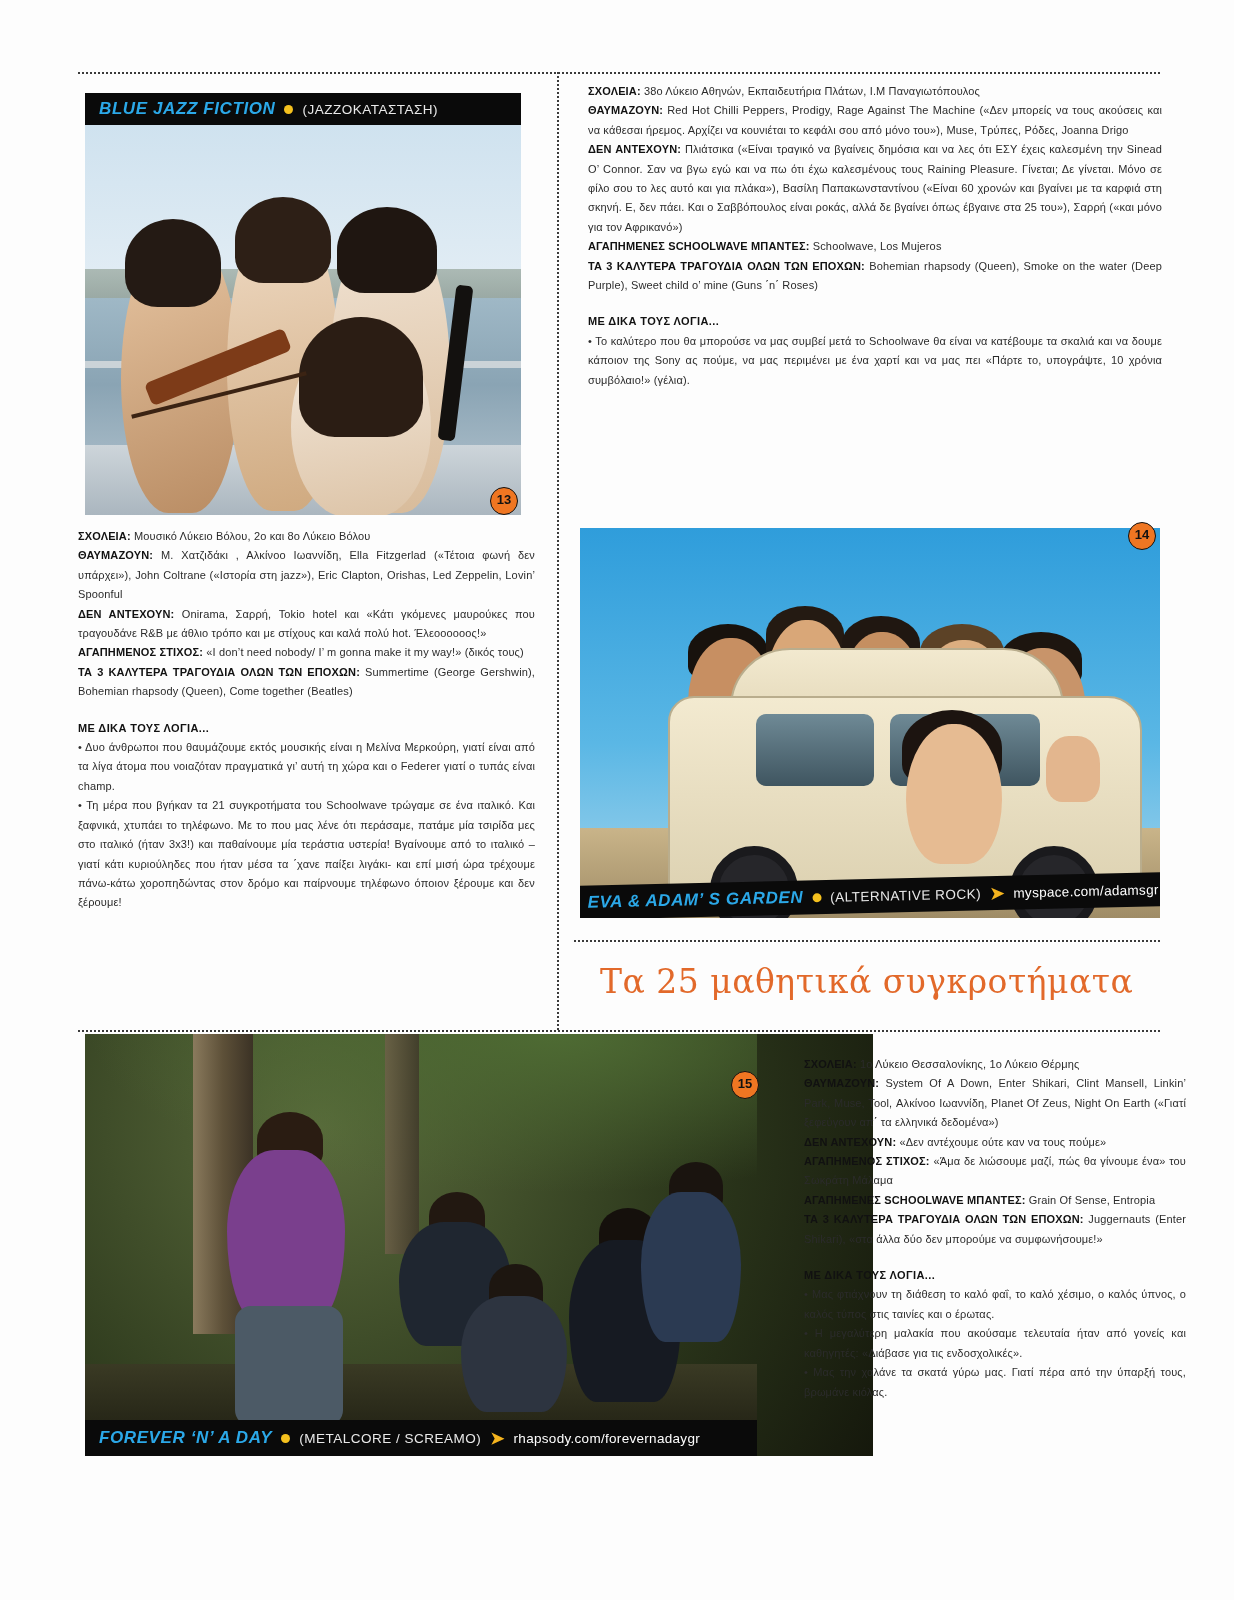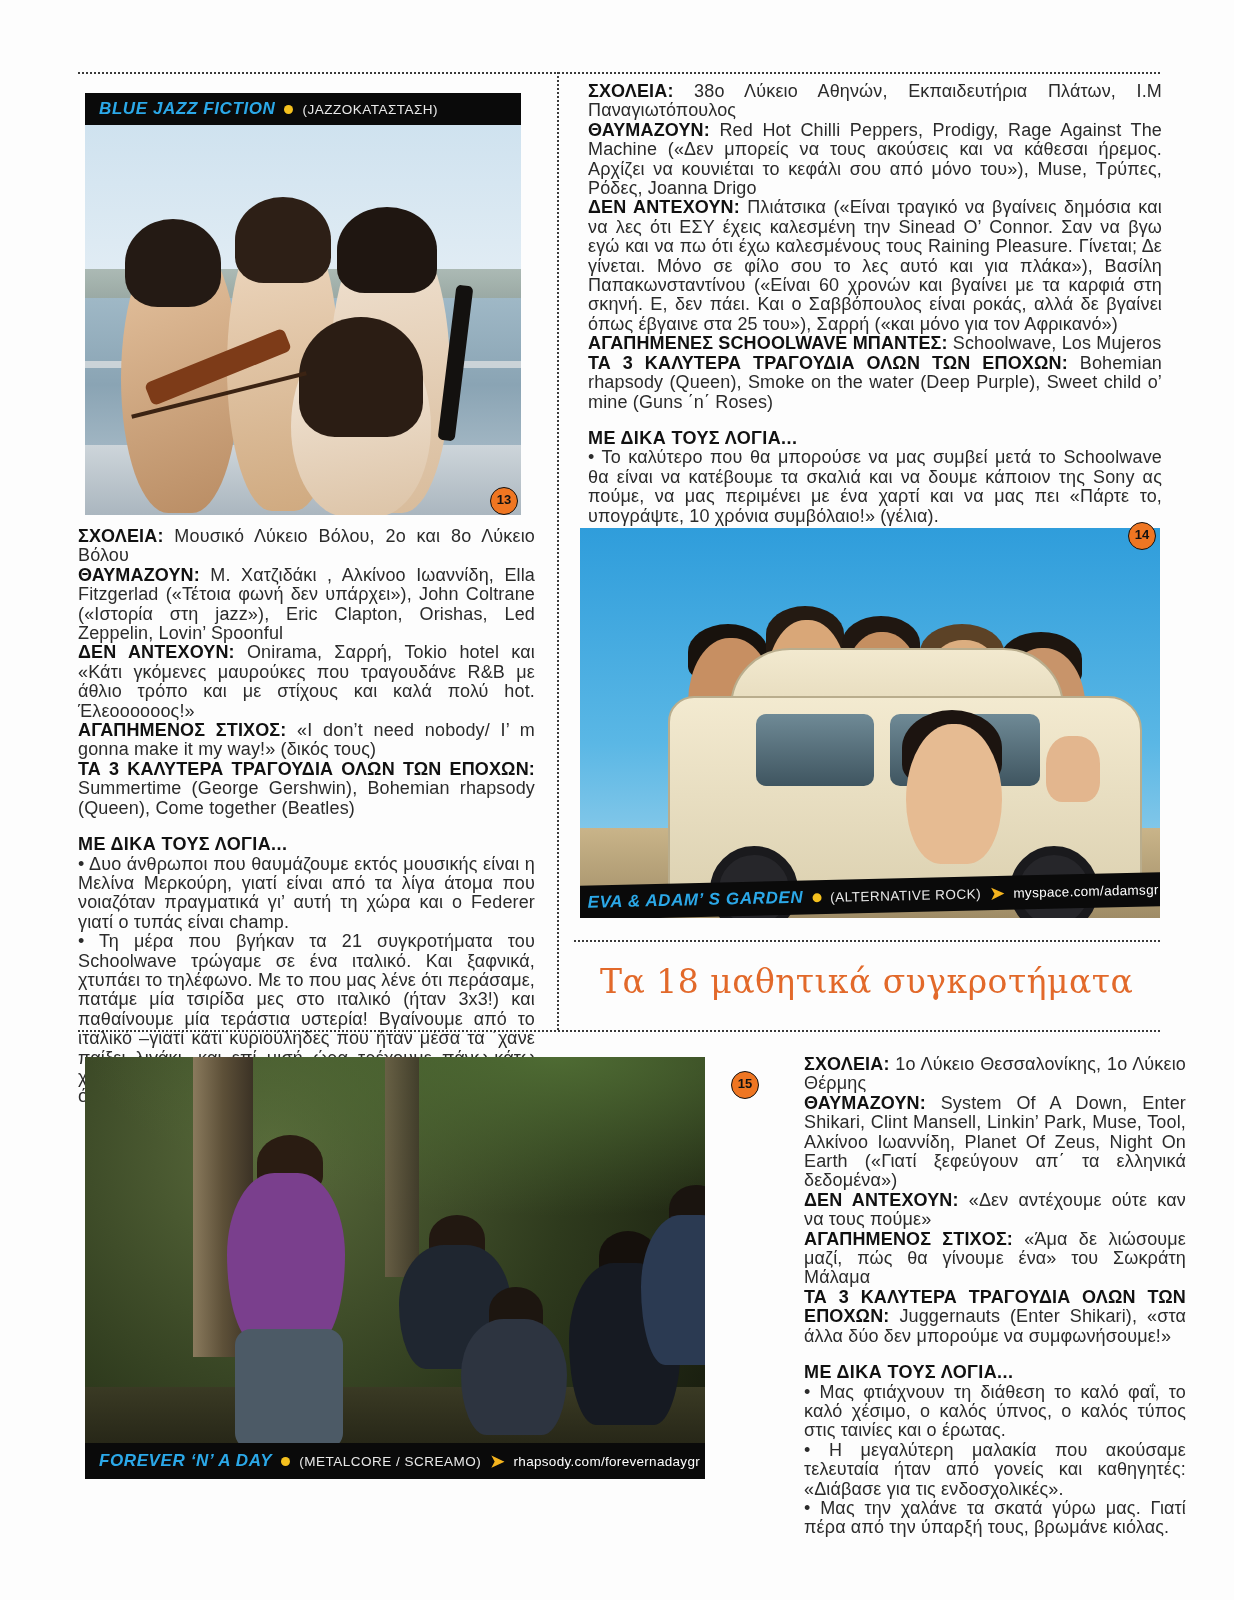--- a/index.html
+++ b/index.html
@@ -50,21 +50,21 @@
     position: absolute;
     left: 78px;
     top: 1030px;
     width: 1082px;
     height: 0;
     border-top: 2px dotted #3a3a3a;
   }
 
   
   .txt {
-    font-size: 18px;
+    font-size: 11px;
     line-height: 19.4px;
     letter-spacing: 0.15px;
     color: #2b2b2b;
     text-align: justify;
   }
   .txt b, .lbl {
     font-weight: bold;
     color: #111;
   }
   .txt p { margin: 0; }
@@ -264,21 +264,21 @@
     background:#e3b68e; border-radius: 42% 42% 30% 30%;
   }
   #photo2 .banner2 {
     position:absolute; left: -6px; bottom: -2px; width: 596px; height: 34px;
     transform: rotate(-1.35deg);
     transform-origin: left bottom;
     z-index: 30;
   }
 
   
-  #photo3 { left: 85px; top: 1057px; width: 620px; height: 422px; }
+  #photo3 { left: 85px; top: 1034px; width: 788px; height: 422px; }
   .p3-bg {
     position:absolute; inset:0;
     background: radial-gradient(circle at 30% 22%, #5a6b3c 0%, #2e3a1d 55%, #15180c 100%);
   }
   .p3-trunk {
     position:absolute; left: 108px; top: 0; width: 60px; height: 300px;
     background: linear-gradient(90deg,#8a7a5d,#5d5038,#3b3225);
   }
   .p3-trunk2 {
     position:absolute; left: 300px; top: 0; width: 34px; height: 220px;
@@ -419,21 +419,21 @@
     <div class="banner banner2">
       <span class="band-name">EVA &amp; ADAM’ S GARDEN</span>
       <span class="dot"></span>
       <span class="genre">(ALTERNATIVE ROCK)</span>
       <span class="arrow">➤</span>
       <span class="myspace">myspace.com/adamsgr</span>
     </div>
   </div>
   <div class="badge" style="left:1128px; top:522px;">14</div>
 
-  <div class="headline">Τα 18 μαθητικά συγκροτήματα</div>
+  <div class="headline">Τα 25 μαθητικά συγκροτήματα</div>
 
   <div class="photo" id="photo3">
     <div class="p3-bg"></div>
     <div class="p3-foliage"></div>
     <div class="p3-trunk"></div>
     <div class="p3-trunk2"></div>
     <div class="p3-ground"></div>
     <div class="p3-p p3-ah"></div>
     <div class="p3-p p3-a"></div>
     <div class="p3-p p3-aleg"></div>
@@ -463,20 +463,23 @@
     <p>
       <b class="lbl">ΘΑΥΜΑΖΟΥΝ:</b><span> System Of  A Down, Enter Shikari, Clint Mansell, Linkin’ Park, Muse, Tool, Αλκίνοο Ιωαννίδη, Planet Of Zeus, Night On Earth  («Γιατί ξεφεύγουν απ΄ τα ελληνικά δεδομένα»)</span>
     </p>
     <p>
       <b class="lbl">ΔΕΝ ΑΝΤΕΧΟΥΝ:</b><span> «Δεν αντέχουμε ούτε καν να τους πούμε»</span>
     </p>
     <p>
       <b class="lbl">ΑΓΑΠΗΜΕΝΟΣ ΣΤΙΧΟΣ:</b><span> «Άμα δε λιώσουμε μαζί, πώς θα γίνουμε ένα» του Σωκράτη Μάλαμα</span>
     </p>
     <p>
+      <b class="lbl">ΑΓΑΠΗΜΕΝΕΣ SCHOOLWAVE ΜΠΑΝΤΕΣ:</b><span> Grain Of Sense, Entropia</span>
+    </p>
+    <p>
       <b class="lbl">ΤΑ 3 ΚΑΛΥΤΕΡΑ ΤΡΑΓΟΥΔΙΑ ΟΛΩΝ ΤΩΝ ΕΠΟΧΩΝ:</b><span> Juggernauts (Enter Shikari), «στα άλλα δύο δεν μπορούμε να συμφωνήσουμε!»</span>
     </p>
     <div class="gap"></div>
     <p class="section-title">ΜΕ ΔΙΚΑ ΤΟΥΣ ΛΟΓΙΑ...</p>
     <p>• Μας φτιάχνουν τη διάθεση το καλό φαΐ, το καλό χέσιμο, ο καλός ύπνος, ο καλός τύπος στις ταινίες και ο έρωτας.</p>
     <p>• Η μεγαλύτερη μαλακία που ακούσαμε τελευταία ήταν από γονείς και καθηγητές: «Διάβασε για τις ενδοσχολικές».</p>
     <p>• Μας την χαλάνε τα σκατά γύρω μας. Γιατί πέρα από την ύπαρξή τους, βρωμάνε κιόλας.</p>
   </div>
 
 </div>

